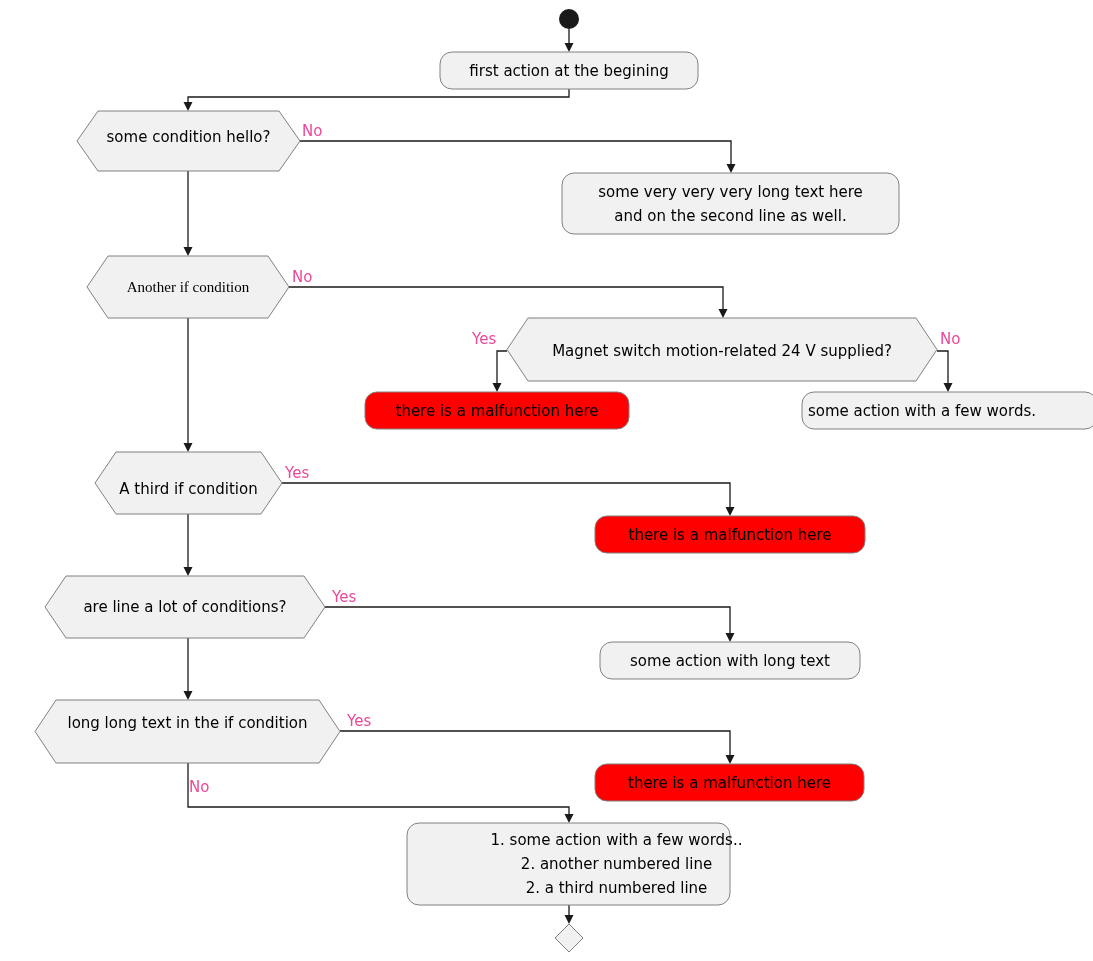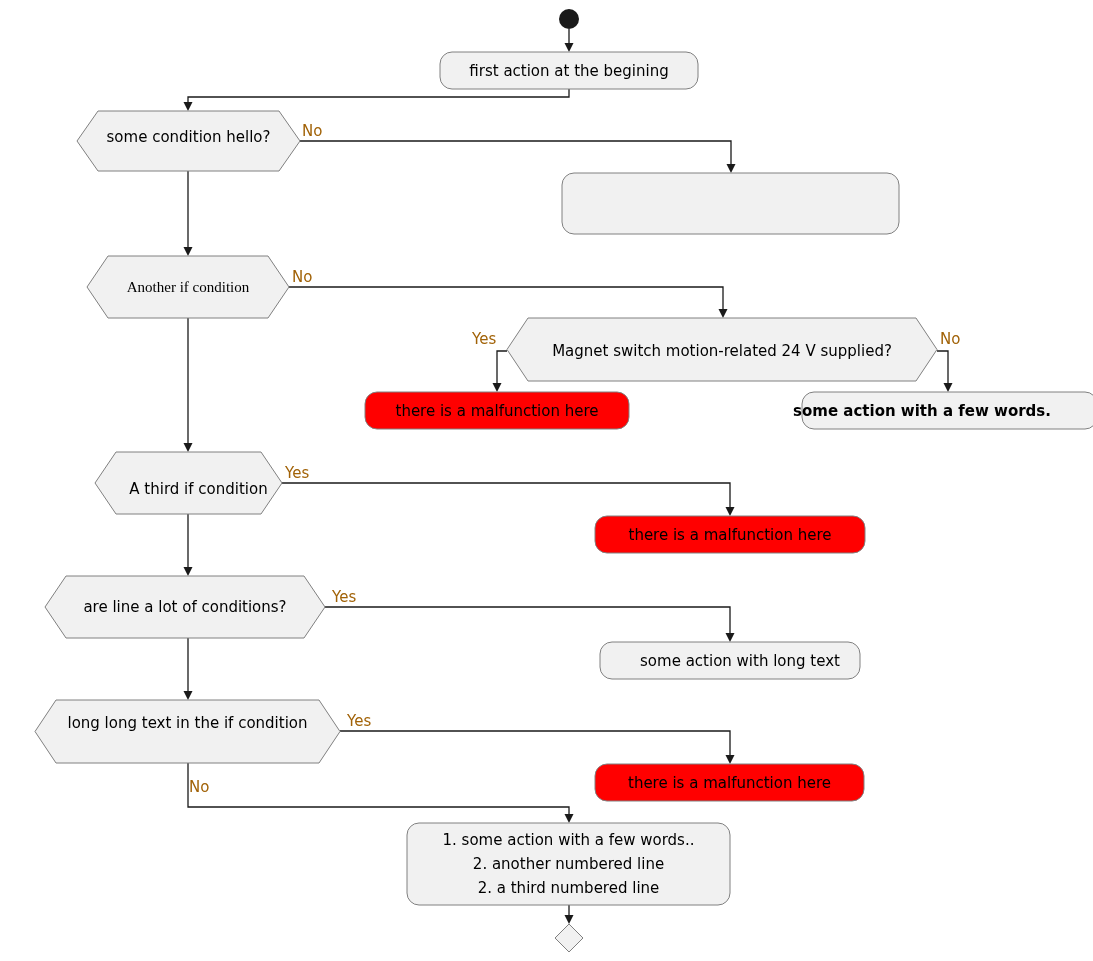--- a/index.html
+++ b/index.html
@@ -46,21 +46,21 @@
     line-height: 24px;
     color: #000000;
     white-space: nowrap;
     pointer-events: none;
   }
   .node-label span { display: block; }
   .edge-label {
     position: absolute;
     font-size: 15px;
     line-height: 17px;
-    color: #a16207;
+    color: #ec4899;
     white-space: nowrap;
     pointer-events: none;
   }
 </style>
 </head>
 <body>
 
 <div class="canvas">
 
   <svg class="layer" viewBox="0 0 1093 961">
@@ -140,42 +140,46 @@
 
     <rect class="shape" x="395" y="823" width="323" height="82" rx="12" fill="#f1f1f1"></rect>
 
     <polygon class="shape" points="557,924 571,938 557,952 543,938" fill="#f1f1f1"></polygon>
   </svg>
 
   <div class="node-label" style="left:428px; top:52px; width:258px; height:37px;">first action at the begining</div>
 
   <div class="node-label" style="left:65px; top:111px; width:223px; height:52px;text-align:center;">some condition hello?</div>
 
+  <div class="node-label" style="left:550px; top:173px; width:337px; height:61px;">
+    <span>some very very very long text here</span>
+    <span>and on the second line as well.</span>
+  </div>
 
   <div class="node-label" style="left:75px; top:256px; width:202px; height:62px;font-family:Liberation Serif, serif;">Another if condition</div>
 
   <div class="node-label" style="left:495px; top:318px; width:430px; height:65px;">Magnet switch motion-related 24 V supplied?</div>
 
   <div class="node-label" style="left:353px; top:392px; width:264px; height:37px;">there is a malfunction here</div>
 
-  <div class="node-label" style="left:790px; top:392px; width:240px; height:37px;font-weight:bold;">some action with a few words.</div>
+  <div class="node-label" style="left:790px; top:392px; width:240px; height:37px;">some action with a few words.</div>
 
-  <div class="node-label" style="left:93px; top:452px; width:187px; height:74px;">A third if condition</div>
+  <div class="node-label" style="left:83px; top:452px; width:187px; height:74px;">A third if condition</div>
 
   <div class="node-label" style="left:583px; top:516px; width:270px; height:37px;">there is a malfunction here</div>
 
   <div class="node-label" style="left:33px; top:576px; width:280px; height:62px;">are line a lot of conditions?</div>
 
-  <div class="node-label" style="left:588px; top:642px; width:260px; height:37px;padding-left:10px;">some action with long text</div>
+  <div class="node-label" style="left:588px; top:642px; width:260px; height:37px;">some action with long text</div>
 
   <div class="node-label" style="left:23px; top:700px; width:305px; height:45px;">long long text in the if condition</div>
 
   <div class="node-label" style="left:583px; top:764px; width:269px; height:37px;">there is a malfunction here</div>
 
-  <div class="node-label" style="left:395px; top:823px; width:323px; height:82px;">
+  <div class="node-label" style="left:395px; top:823px; width:323px; height:82px;padding-left:48px;">
     <span>1. some action with a few words..</span>
     <span>2. another numbered line</span>
     <span>2. a third numbered line</span>
   </div>
 
   <span class="edge-label" style="left:290px; top:123px;">No</span>
   <span class="edge-label" style="left:280px; top:269px;">No</span>
   <span class="edge-label" style="left:460px; top:331px;">Yes</span>
   <span class="edge-label" style="left:928px; top:331px;">No</span>
   <span class="edge-label" style="left:273px; top:465px;">Yes</span>

